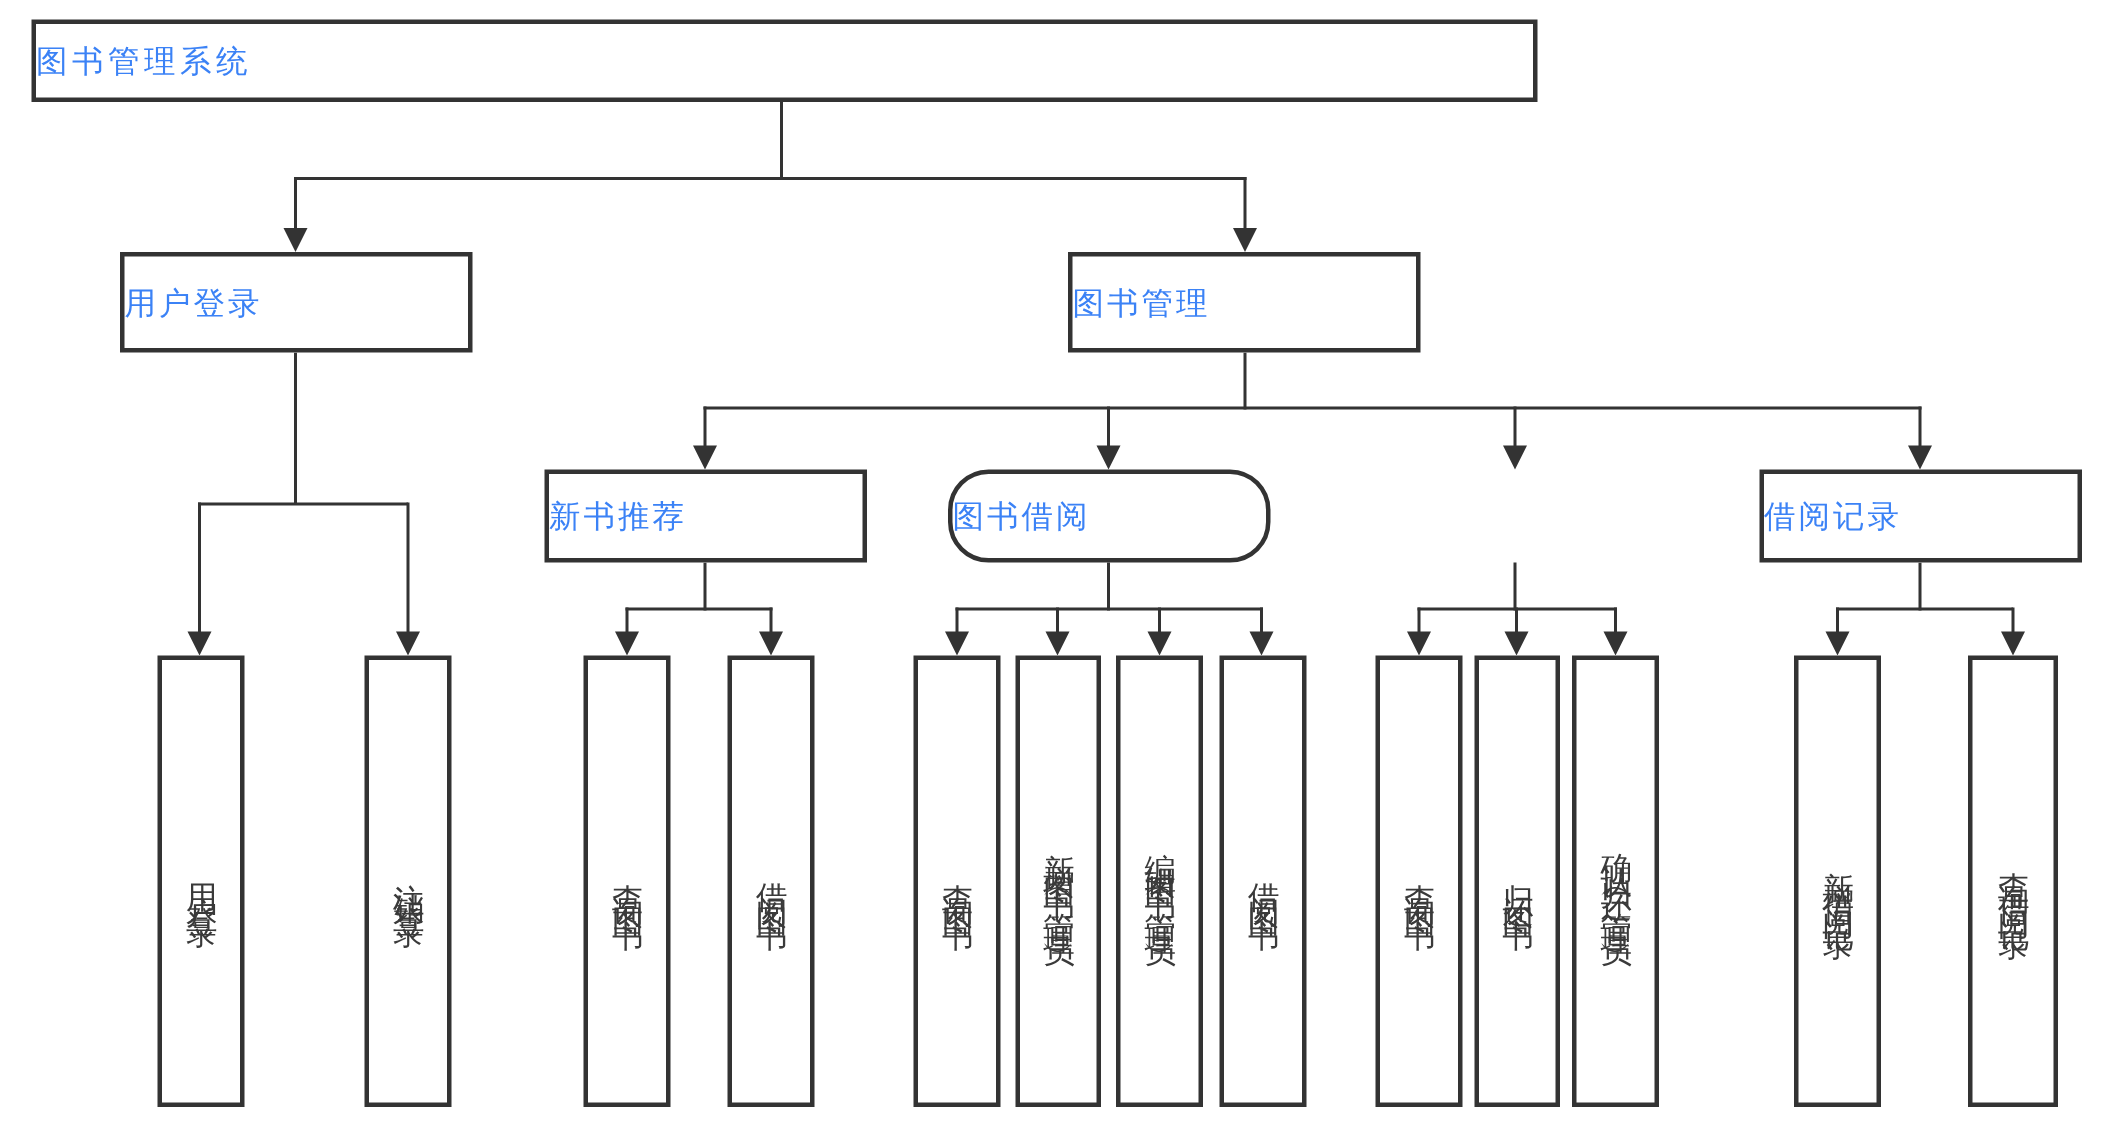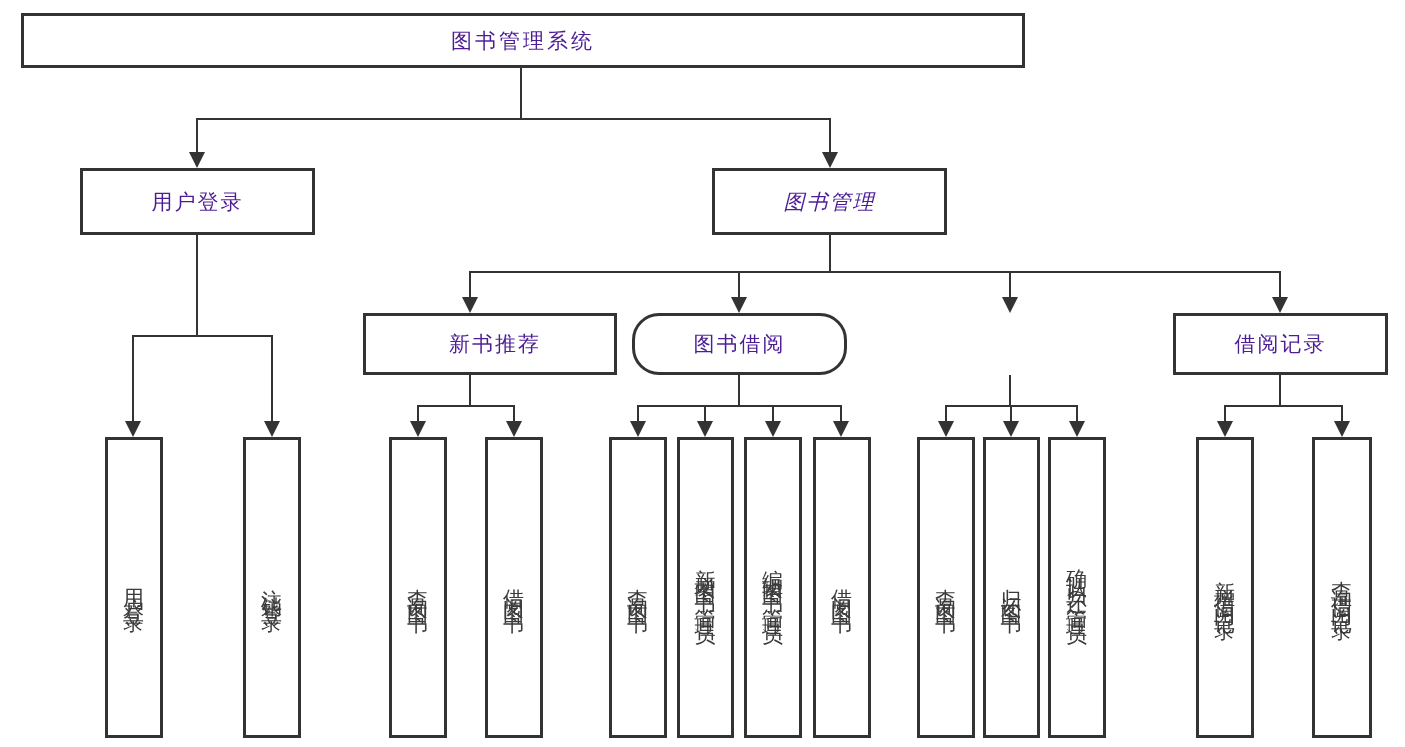--- a/index.html
+++ b/index.html
@@ -35,22 +35,21 @@
     border-top: 16px solid #333333;
   }
   
   .hbox {
     position: absolute;
     background: #ffffff;
     border: 3px solid #333333;
     box-sizing: border-box;
     display: flex;
     align-items: center;
-    justify-content: center;
-    color: #4c1d95;
+    color: #3b82f6;
     font-size: 21px;
     letter-spacing: 2px;
     white-space: nowrap;
   }
   .root-box {
     letter-spacing: 3px;
   }
   
   .leaf {
     position: absolute;
@@ -153,25 +152,25 @@
   <div class="vline" style="left:1341px;top:405px;height:18px;"></div>
   <div class="arrow" style="left:1334px;top:421px;"></div>
 
   <div class="hbox root-box" style="left:21px;top:13px;width:1004px;height:55px;">
     <span>图书管理系统</span>
   </div>
 
   <div class="hbox" style="left:80px;top:168px;width:235px;height:67px;">
     <span>用户登录</span>
   </div>
-  <div class="hbox" style="left:712px;top:168px;width:235px;height:67px;font-style:italic;">
+  <div class="hbox" style="left:712px;top:168px;width:235px;height:67px;">
     <span>图书管理</span>
   </div>
 
-  <div class="hbox" style="left:363px;top:313px;width:254px;height:62px;padding-left:10px;">
+  <div class="hbox" style="left:363px;top:313px;width:215px;height:62px;">
     <span>新书推荐</span>
   </div>
   <div class="hbox" style="left:632px;top:313px;width:215px;height:62px;border-radius:27px;">
     <span>图书借阅</span>
   </div>
   <div class="hbox" style="left:1173px;top:313px;width:215px;height:62px;">
     <span>借阅记录</span>
   </div>
 
   <div class="leaf" style="left:105px;">

